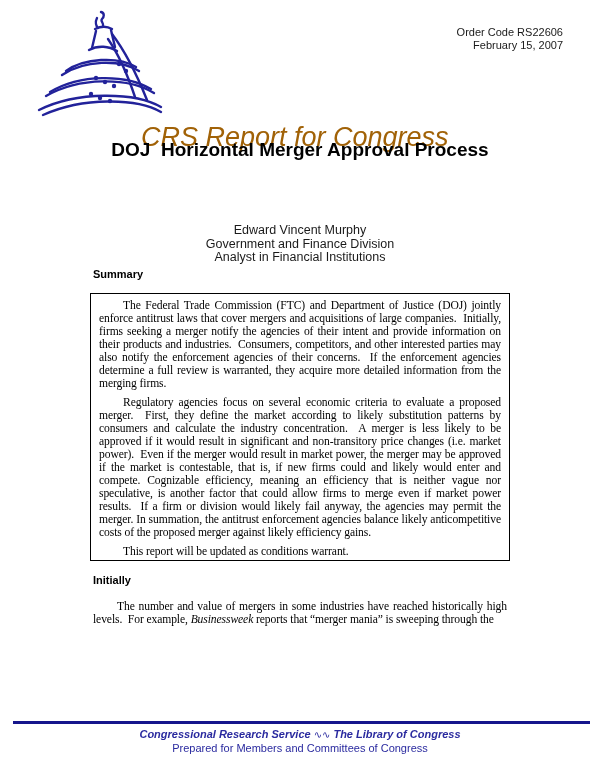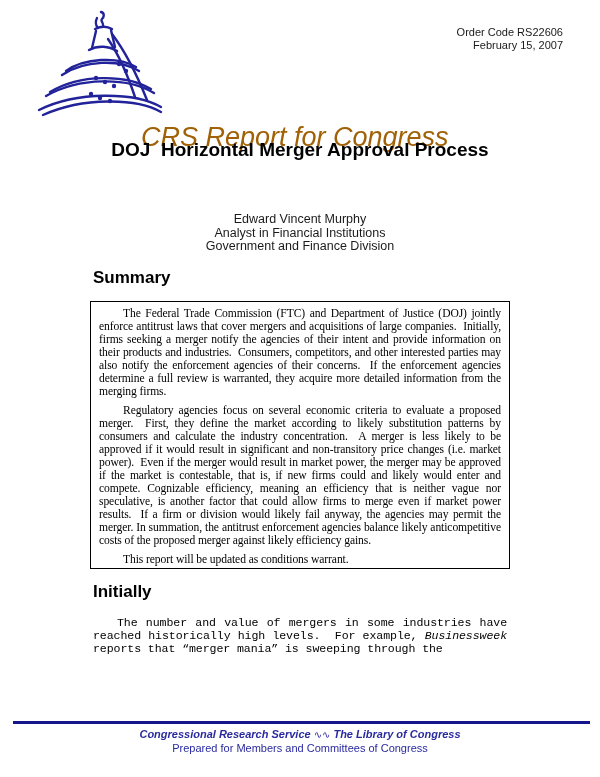--- a/index.html
+++ b/index.html
@@ -24,45 +24,45 @@
   }
 
   
   .title-block {
     position: absolute; top: 139px; left: 90px; width: 420px;
     text-align: center; font-weight: bold; font-size: 19px; line-height: 22px;
     color: #000000;
   }
   .title-line { white-space: pre-wrap; }
   .author-block {
-    position: absolute; top: 213px; left: 90px; width: 420px;
+    position: absolute; top: 224px; left: 90px; width: 420px;
     text-align: center; font-size: 12.5px; line-height: 13.5px; color: #1a1a1a;
   }
 
   
   .main { position: absolute; top: 268px; left: 90px; width: 420px; }
   .section-heading {
-    font-size: 17px; font-weight: bold; color: #000000;
+    font-size: 11px; font-weight: bold; color: #000000;
     margin: 0; padding-left: 3px;
   }
   .summary-box {
     border: 1px solid #000000;
     margin-top: 13px;
     padding: 5px 8px 2px 8px;
     font-family: "Liberation Serif", serif;
     font-size: 11.6px; line-height: 13px;
     text-align: justify; letter-spacing: -0.1px; color: #000000;
   }
   .summary-box p {
     margin: 6px 0 0 0; text-indent: 24px; white-space: pre-wrap;
   }
   .summary-box p.first { margin-top: 0; }
   .bg-heading { margin-top: 13px; }
   .body-para {
-    font-family: Liberation Mono, monospace;
+    font-family: Liberation Serif, serif;
     font-size: 11.6px; line-height: 13.2px;
     text-align: justify; letter-spacing: -0.1px; color: #000000;
     margin: 14px 3px 0 3px; text-indent: 24px; white-space: pre-wrap;
   }
   .body-para i { font-style: italic; }
 
   
   .footer { position: absolute; top: 721px; left: 0; right: 0; text-align: center; }
   .footer-rule { height: 3px; background: #16168c; margin: 0 10px 0 13px; }
   .footer-line1 {
@@ -118,22 +118,22 @@
   </div>
 
   <div class="brand">CRS Report for Congress</div>
 
   <div class="title-block">
     <div class="title-line">DOJ  Horizontal Merger Approval Process</div>
   </div>
 
   <div class="author-block">
     <div>Edward Vincent Murphy</div>
+    <div>Government and Finance Division</div>
     <div>Analyst in Financial Institutions</div>
-    <div>Government and Finance Division</div>
   </div>
 
   <div class="main">
     <h2 class="section-heading">Summary</h2>
 
     <div class="summary-box">
       <p class="first">The Federal Trade Commission (FTC) and Department of Justice (DOJ) jointly enforce antitrust laws that cover mergers and acquisitions of large companies.  Initially, firms seeking a merger notify the agencies of their intent and provide information on their products and industries.  Consumers, competitors, and other interested parties may also notify the enforcement agencies of their concerns.  If the enforcement agencies determine a full review is warranted, they acquire more detailed information from the merging firms.</p>
       <p>Regulatory agencies focus on several economic criteria to evaluate a proposed merger.  First, they define the market according to likely substitution patterns by consumers and calculate the industry concentration.  A merger is less likely to be approved if it would result in significant and non-transitory price changes (i.e. market power).  Even if the merger would result in market power, the merger may be approved if the market is contestable, that is, if new firms could and likely would enter and compete. Cognizable efficiency, meaning an efficiency that is neither vague nor speculative, is another factor that could allow firms to merge even if market power results.  If a firm or division would likely fail anyway, the agencies may permit the merger. In summation, the antitrust enforcement agencies balance likely anticompetitive costs of the proposed merger against likely efficiency gains.</p>
       <p>This report will be updated as conditions warrant.</p>
     </div>

